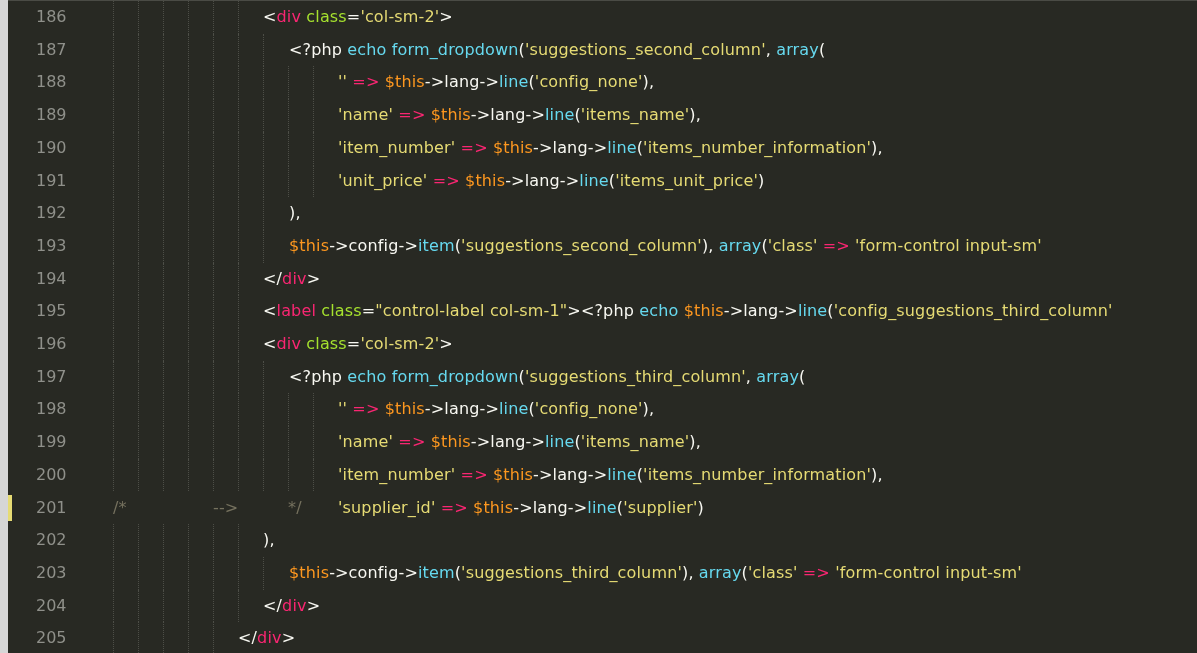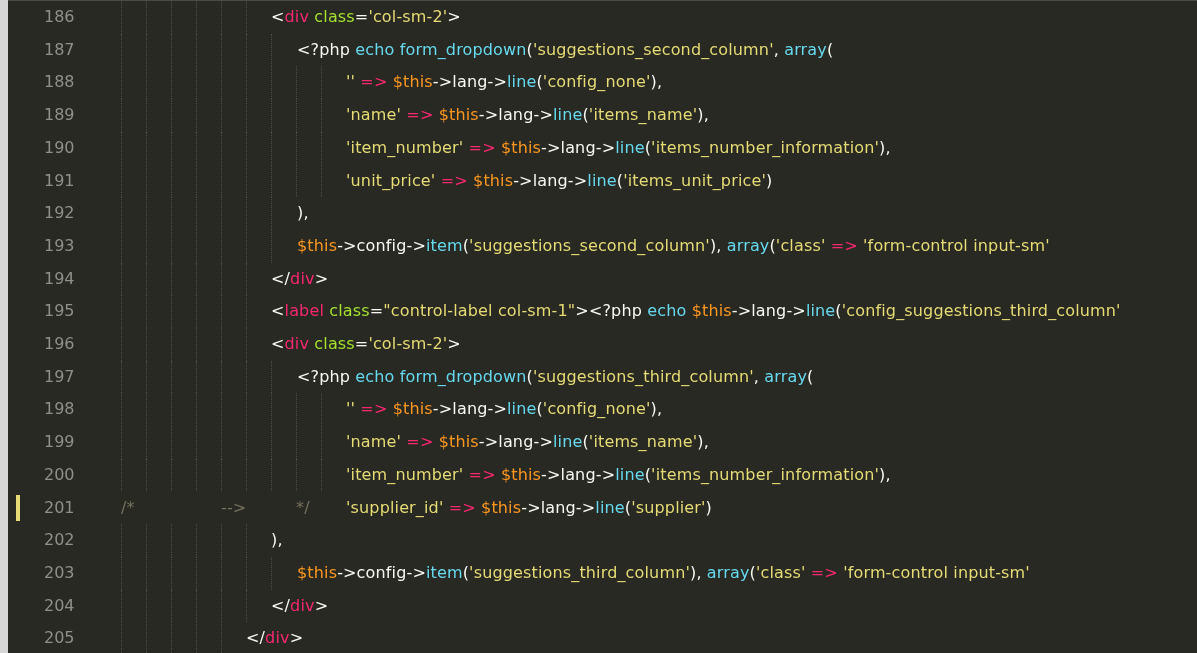--- a/index.html
+++ b/index.html
@@ -6,21 +6,21 @@
   body {
     width:1197px; height:653px; overflow:hidden;
     background:#282923;
     font-family: "DejaVu Sans", sans-serif;
     position:relative;
   }
   .top-border { position:absolute; left:0; top:0; width:1197px; height:1px; background:#4a4b45; }
   .left-strip { position:absolute; left:0; top:0; width:8px; height:653px; background:#d6d6d6; }
   .editor { position:absolute; left:8px; top:1px; right:0; bottom:0; }
   .line {
-    position:absolute; left:8px; right:0; height:32.7px;
+    position:absolute; left:0; right:0; height:32.7px;
     white-space:pre; font-size:16px; line-height:32.7px;
   }
   .lnum {
     position:absolute; left:28px; width:50px; text-align:left;
     color:#8f908a; font-size:16px;
   }
   .code { position:absolute; top:0; color:#f8f8f2; letter-spacing:0.15px; }
   .mod-marker { position:absolute; left:0; width:4px; height:26px; top:3px; background:#e6db74; }
   .guide {
     position:absolute; width:0; border-left:1px dotted #4d4e47;

